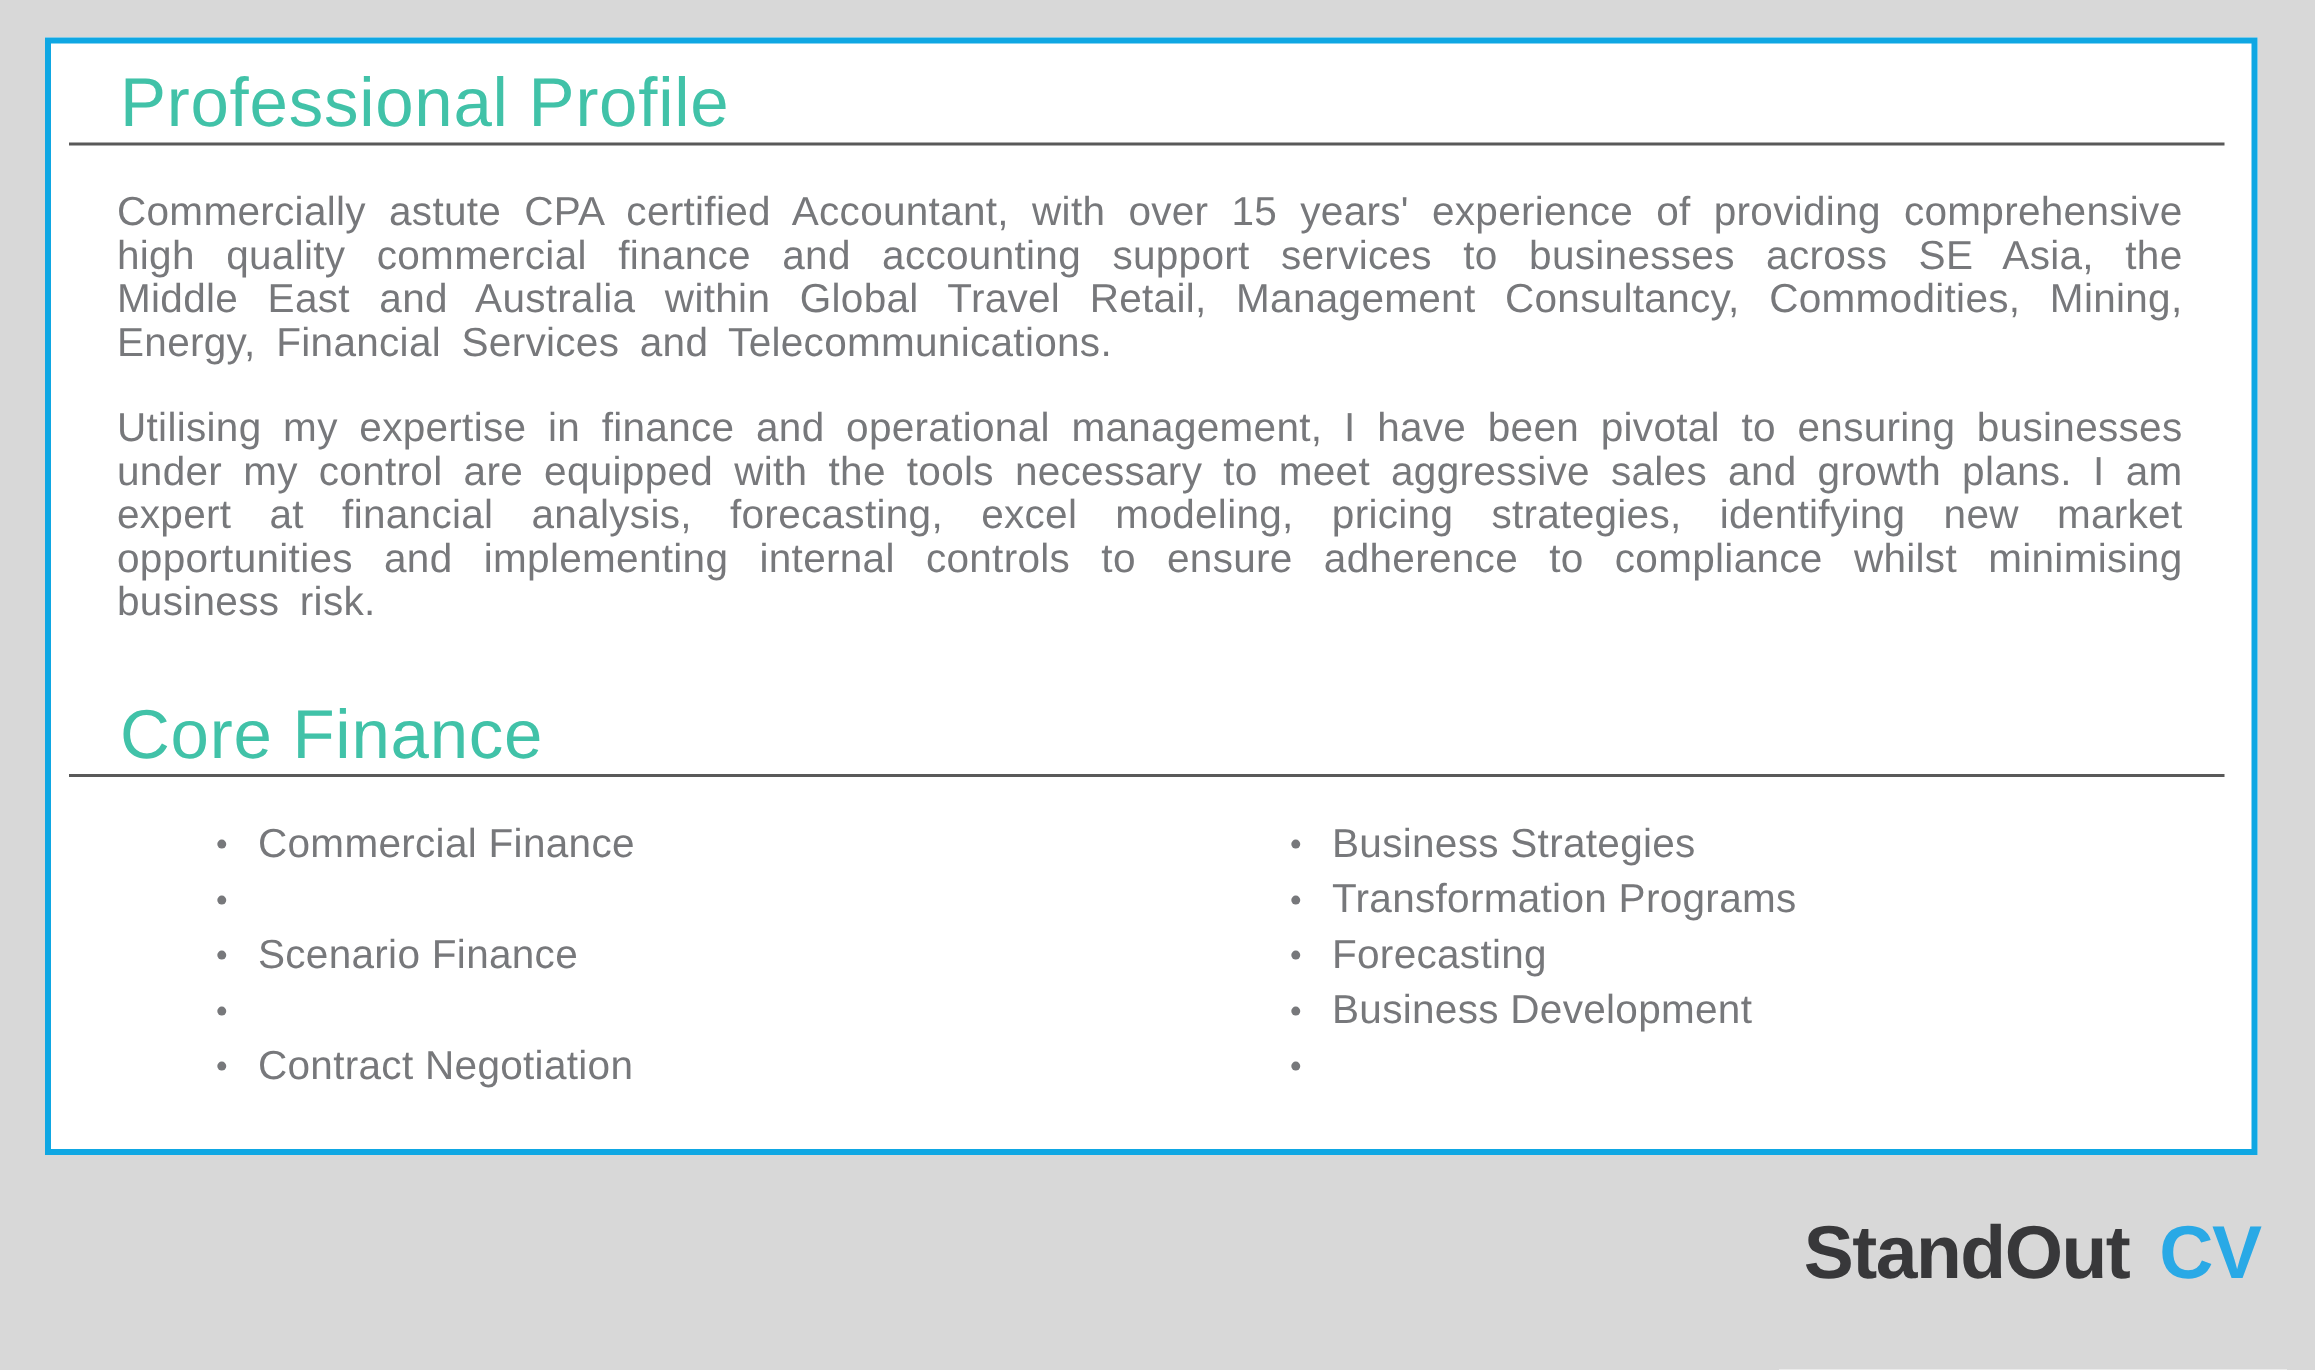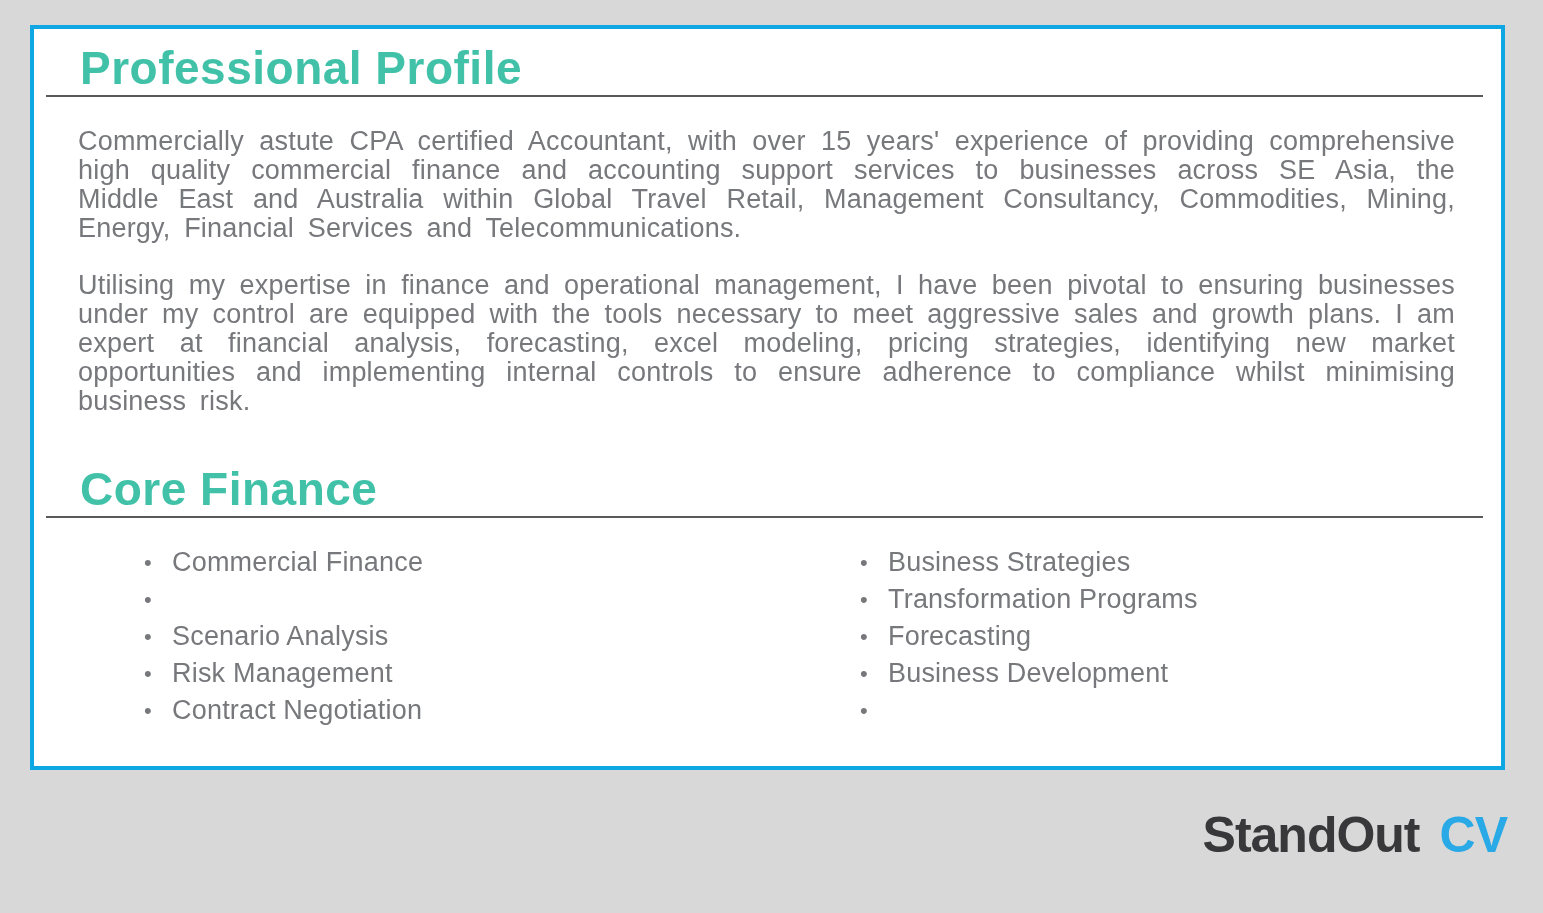--- a/index.html
+++ b/index.html
@@ -21,21 +21,21 @@
     width: 1475px;
     height: 745px;
     box-sizing: border-box;
     background: #ffffff;
     border: 4px solid #0fa7e3;
   }
   .section-heading {
     color: #41c2a8;
     font-size: 46px;
     line-height: 46px;
-    font-weight: bold;
+    font-weight: normal;
     letter-spacing: 0.5px;
     margin: 16px 0 0 46px;
   }
   .section-heading.core {
     margin-top: 50px;
   }
   .rule {
     height: 0;
     border: none;
     border-top: 2px solid #595959;
@@ -116,25 +116,24 @@
       <ul class="left-col">
         <li>
           <span class="bullet">•</span>
           <span>Commercial Finance</span>
         </li>
         <li>
           <span class="bullet">•</span>
         </li>
         <li>
           <span class="bullet">•</span>
-          <span>Scenario Analysis</span>
+          <span>Scenario Finance</span>
         </li>
         <li>
           <span class="bullet">•</span>
-          <span>Risk Management</span>
         </li>
         <li>
           <span class="bullet">•</span>
           <span>Contract Negotiation</span>
         </li>
       </ul>
 
       <ul class="right-col">
         <li>
           <span class="bullet">•</span>

